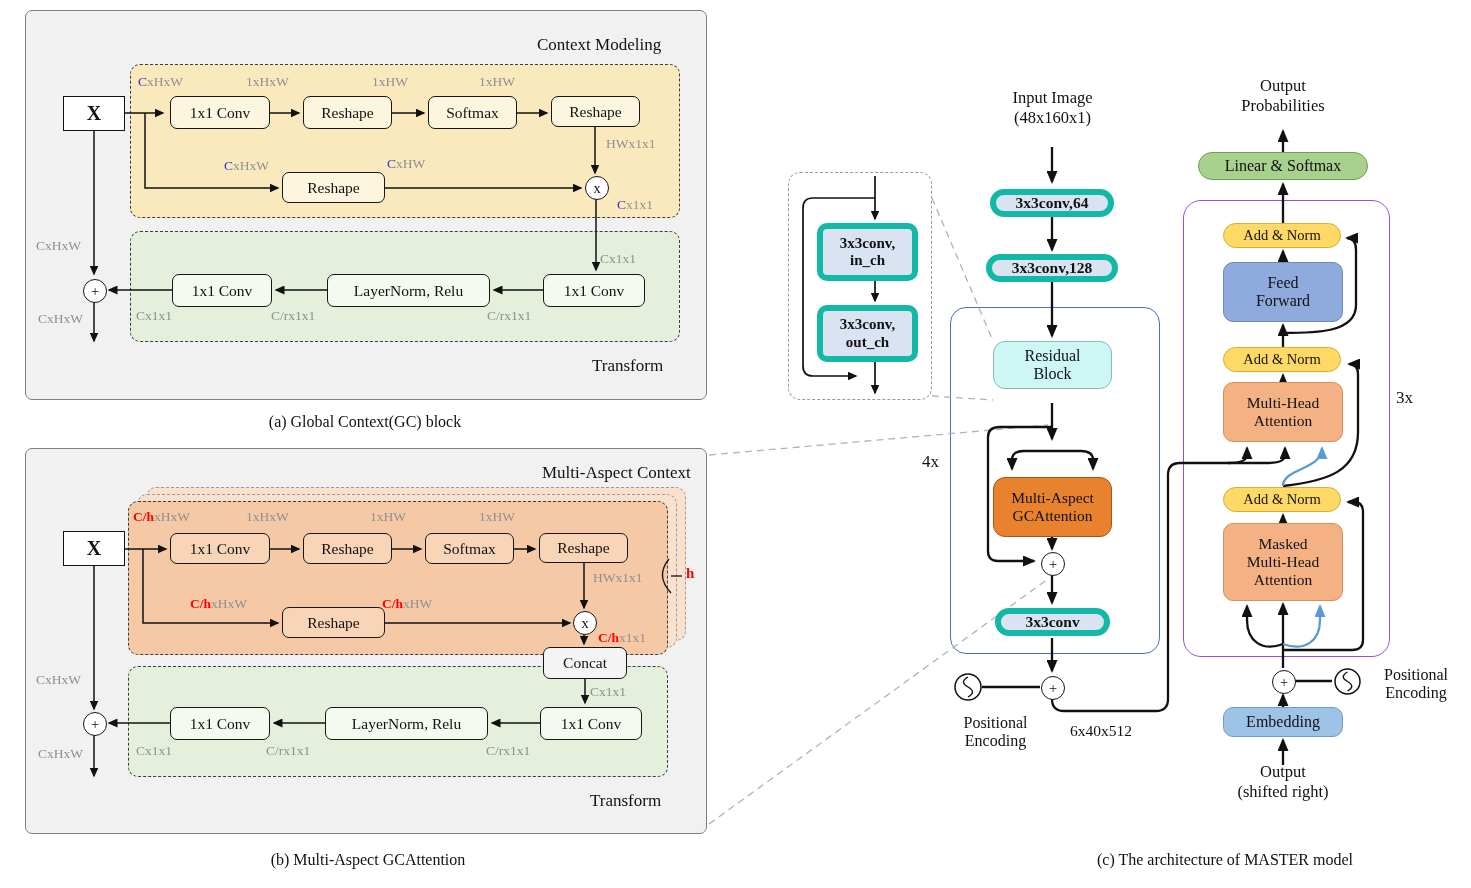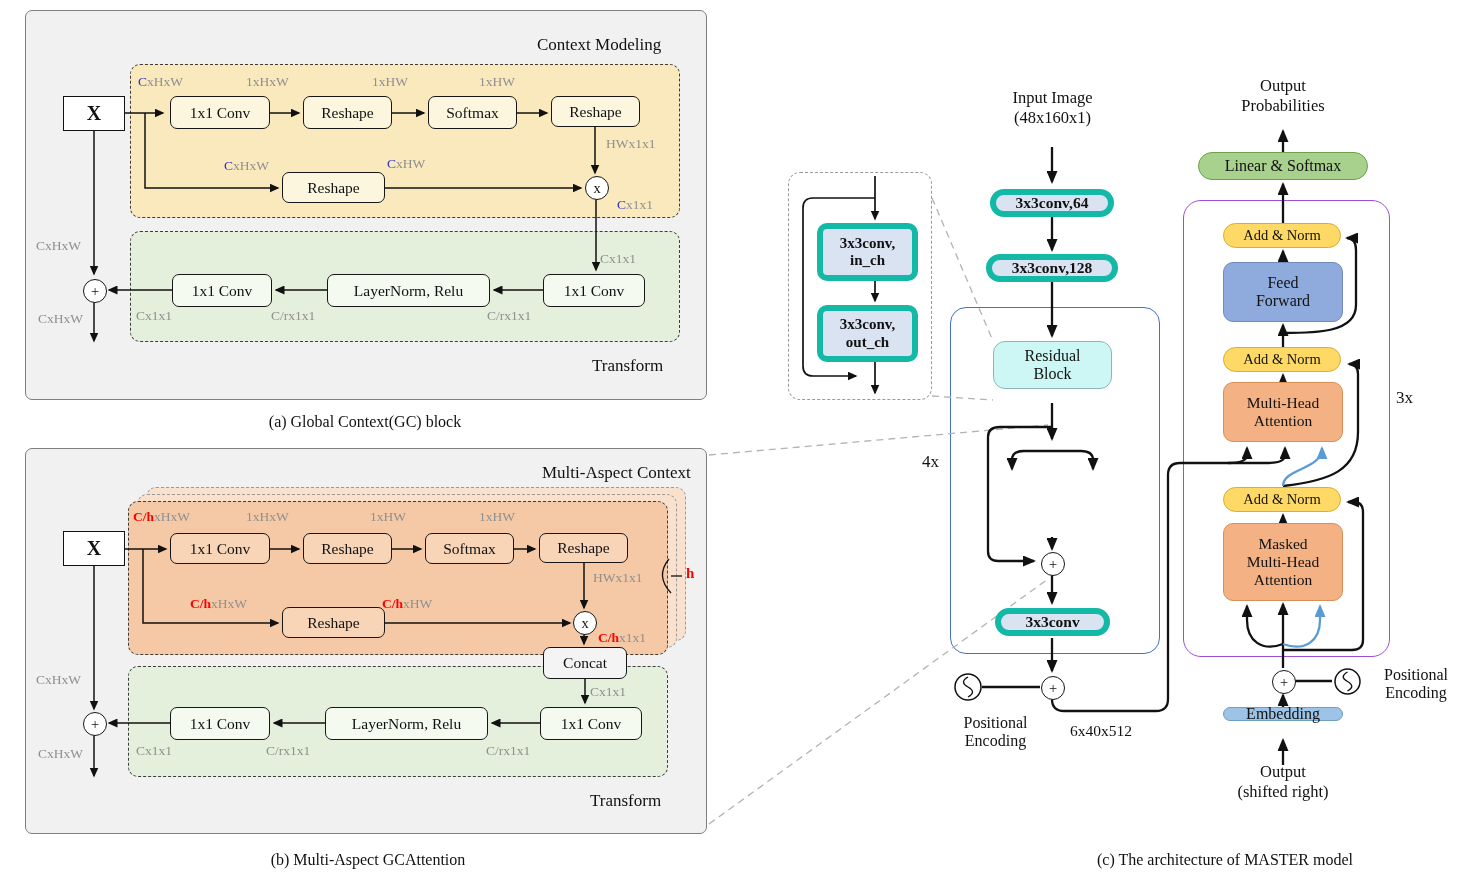--- a/index.html
+++ b/index.html
@@ -124,20 +124,22 @@
 
   <div class="abs" style="left:950px;top:307px;width:208px;height:345px;border:1.8px solid var(--encoder_border);border-radius:16px;z-index:0;"></div>
   <div class="abs" style="left:1183px;top:200px;width:205px;height:455px;border:1.8px solid var(--decoder_border);border-radius:18px;z-index:0;"></div>
 
   <div class="abs ctr prelines" style="left:975px;top:88px;width:155px;font-size:16.5px;z-index:2;">Input Image
 (48x160x1)</div>
   <div class="abs pill bluepill" style="left:990px;top:189px;width:124px;height:28px;">3x3conv,64</div>
   <div class="abs pill bluepill" style="left:986px;top:254px;width:132px;height:28px;">3x3conv,128</div>
   <div class="abs pill prelines" style="left:993px;top:341px;width:119px;height:48px;background:var(--residual_cyan);border:1px solid #8fb6b6;border-radius:12px;font-size:16px;">Residual
 Block</div>
+  <div class="abs pill prelines" style="left:993px;top:477px;width:119px;height:60px;background:var(--gc_orange);border:1.5px solid var(--gc_orange_border);border-radius:12px;font-size:15.5px;">Multi-Aspect
+GCAttention</div>
   <div class="abs pill bluepill" style="left:995px;top:608px;width:115px;height:28px;">3x3conv</div>
   <div class="abs rt" style="left:922px;top:452px;">4x</div>
 
   <div class="abs opc" style="left:1041px;top:552px;">+</div>
   <div class="abs opc" style="left:1041px;top:676px;">+</div>
 
   <div class="abs" style="left:954px;top:673px;width:28px;height:28px;z-index:2;">
     <svg width="28" height="28">
         <circle cx="14" cy="14" r="13" fill="#fff" stroke="#111" stroke-width="1.5"></circle>
         <path d="M14,4 q-9,5 0,10 q9,5 0,10" fill="none" stroke="#111" stroke-width="1.4"></path>
@@ -165,21 +167,21 @@
   <div class="abs opc" style="left:1272px;top:670px;">+</div>
   <div class="abs" style="left:1334px;top:668px;width:27px;height:27px;z-index:2;">
     <svg width="27" height="27">
         <circle cx="13.5" cy="13.5" r="12.5" fill="#fff" stroke="#111" stroke-width="1.5"></circle>
         <path d="M13.5,4 q-8.5,4.8 0,9.5 q8.5,4.8 0,9.5" fill="none" stroke="#111" stroke-width="1.4"></path>
       </svg>
   </div>
   <div class="abs ctr prelines" style="left:1366px;top:666px;width:100px;font-size:16px;z-index:2;">Positional
 Encoding</div>
 
-  <div class="abs pill" style="left:1223px;top:707px;width:120px;height:14px;background:var(--embedding_blue);border:1px solid #6d9ec4;border-radius:10px;font-size:16px;">Embedding</div>
+  <div class="abs pill" style="left:1223px;top:707px;width:120px;height:30px;background:var(--embedding_blue);border:1px solid #6d9ec4;border-radius:10px;font-size:16px;">Embedding</div>
   <div class="abs ctr prelines" style="left:1205px;top:762px;width:156px;font-size:16.5px;z-index:2;">Output
 (shifted right)</div>
 
   <div class="abs cap" style="left:1030px;top:851px;width:390px;">(c) The architecture of MASTER model</div>
 
   <svg class="lines" width="1471" height="888">
     <defs>
       <marker id="ah" markerUnits="userSpaceOnUse" markerWidth="10" markerHeight="9" refX="8.5" refY="4.5" orient="auto">
           <path d="M0,0 L10,4.5 L0,9 Z" fill="#111"></path>
         </marker>

